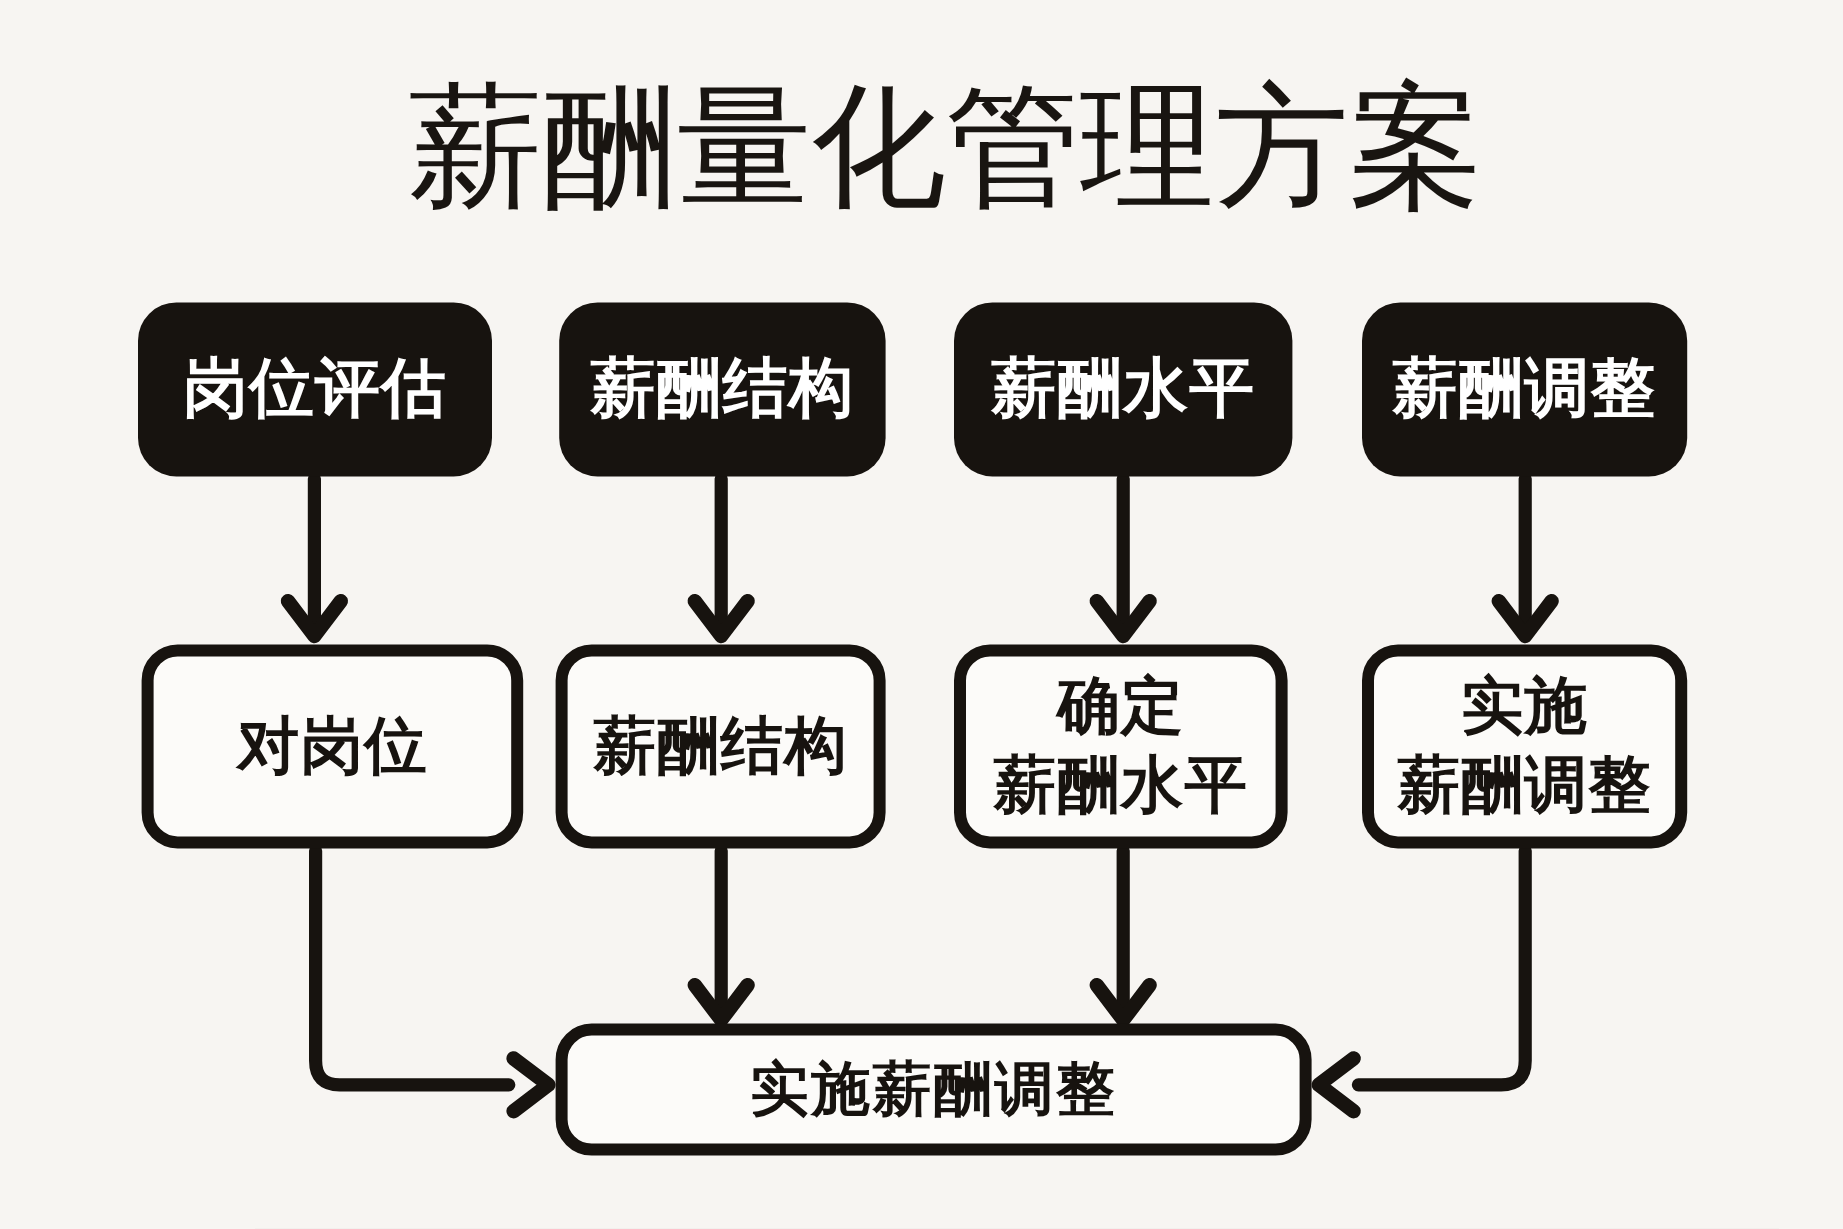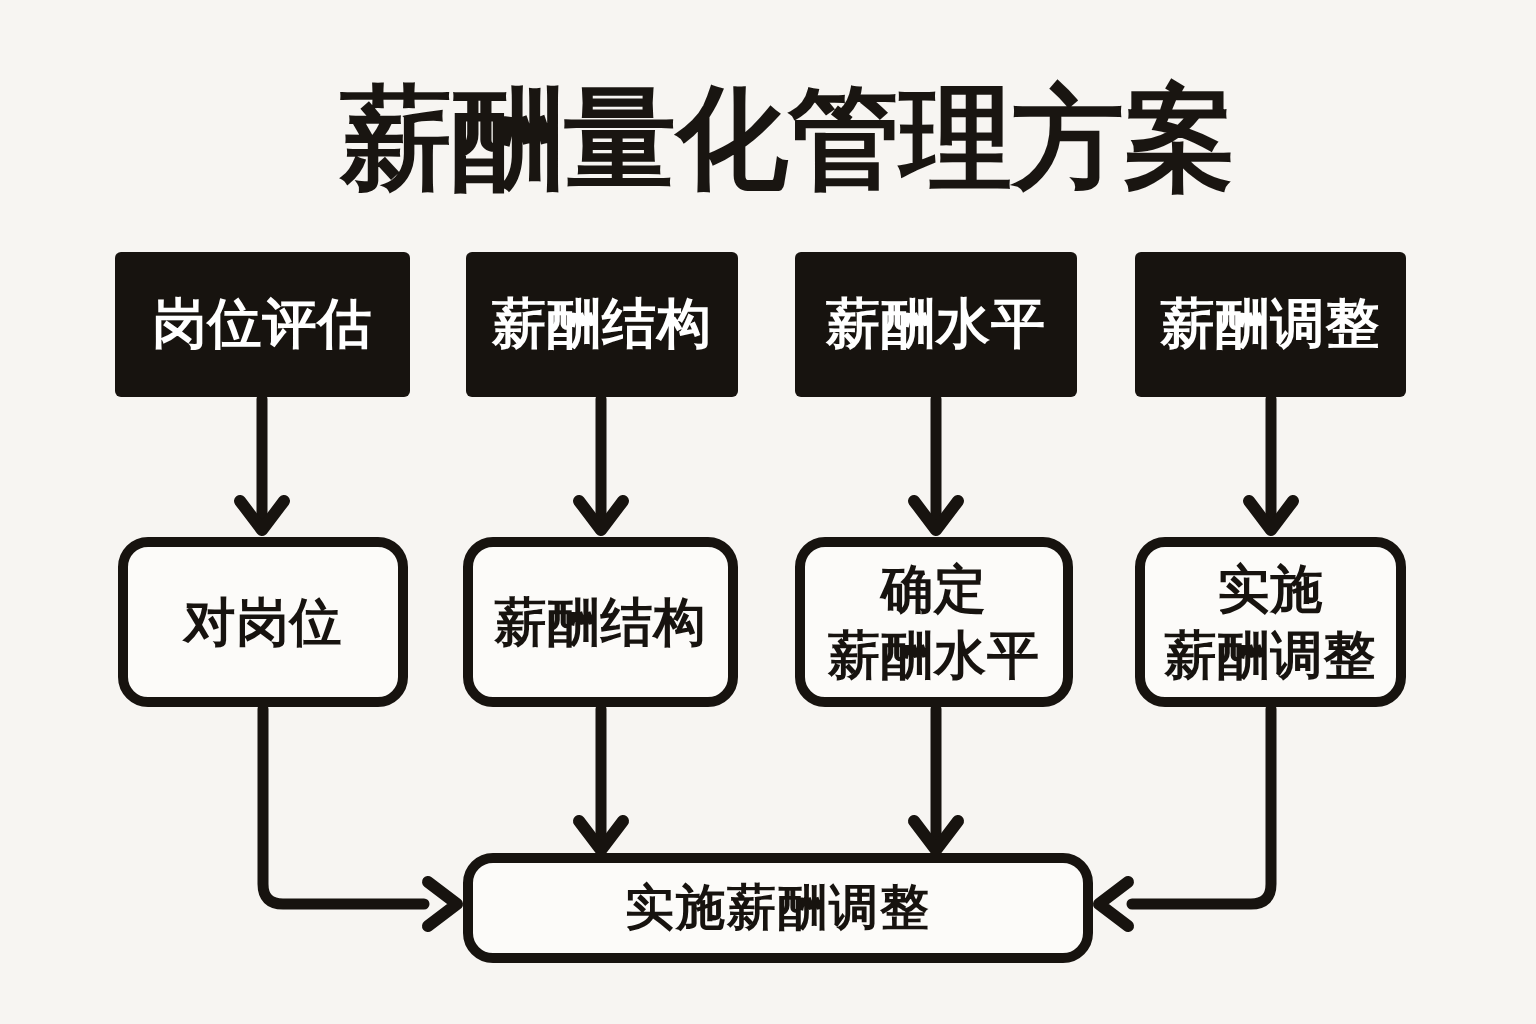--- a/index.html
+++ b/index.html
@@ -14,25 +14,25 @@
     background: #f7f5f2;
     overflow: hidden;
     font-family: "Liberation Sans", sans-serif;
     color: #17130f;
   }
   .title {
     position: absolute;
     left: 0;
     right: 0;
     top: 48px;
-    margin: 16px;
+    margin: 0;
     text-align: center;
     font-size: 112px;
     line-height: 150px;
-    font-weight: 700;
+    font-weight: 400;
     letter-spacing: 0px;
     color: #191511;
     padding-left: 40px;
   }
   .connectors {
     position: absolute;
     left: 0;
     top: 0;
     width: 1536px;
     height: 1024px;
@@ -43,21 +43,21 @@
     display: flex;
     align-items: center;
     justify-content: center;
     text-align: center;
     box-sizing: border-box;
     font-weight: 900;
   }
   .node {
     background: #17130f;
     color: #ffffff;
-    border-radius: 6px;
+    border-radius: 32px;
     font-size: 54px;
     letter-spacing: 1px;
   }
   .step {
     background: #fcfbf9;
     border: 10px solid #17130f;
     border-radius: 30px;
     font-size: 52px;
     line-height: 66px;
     letter-spacing: 1px;
@@ -68,21 +68,21 @@
     border: 10px solid #17130f;
     border-radius: 30px;
     font-size: 49px;
     letter-spacing: 2px;
   }
   
   .n1 { left: 115px; top: 252px; width: 295px; height: 145px; }
   .n2 { left: 466px; top: 252px; width: 272px; height: 145px; }
   .n3 { left: 795px; top: 252px; width: 282px; height: 145px; }
   .n4 { left: 1135px; top: 252px; width: 271px; height: 145px; }
-  .s1 { left: 118px; top: 537px; width: 290px; height: 170px; }
+  .s1 { left: 118px; top: 537px; width: 318px; height: 170px; }
   .s2 { left: 463px; top: 537px; width: 275px; height: 170px; }
   .s3 { left: 795px; top: 537px; width: 278px; height: 170px; }
   .s4 { left: 1135px; top: 537px; width: 271px; height: 170px; }
   .fbox { left: 463px; top: 853px; width: 630px; height: 110px; }
 </style>
 </head>
 <body>
 
 <div class="stage">
 

